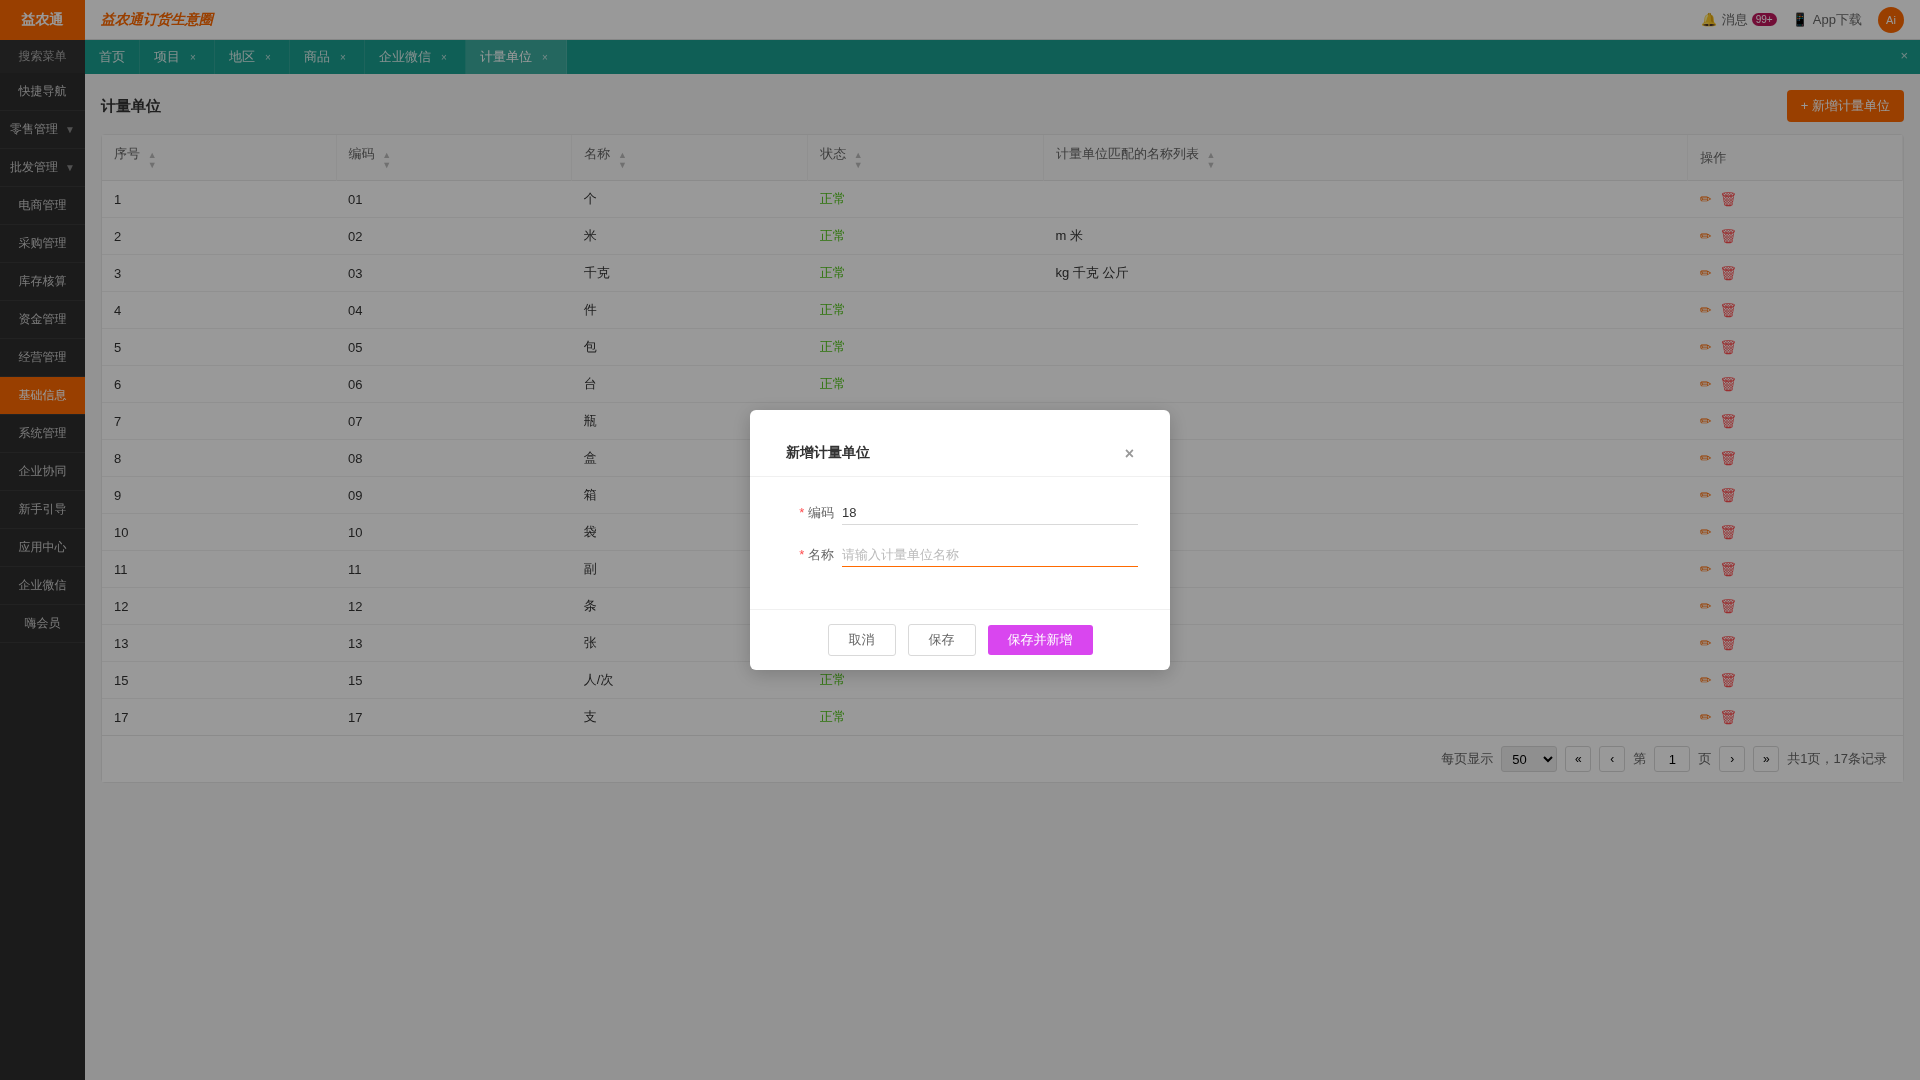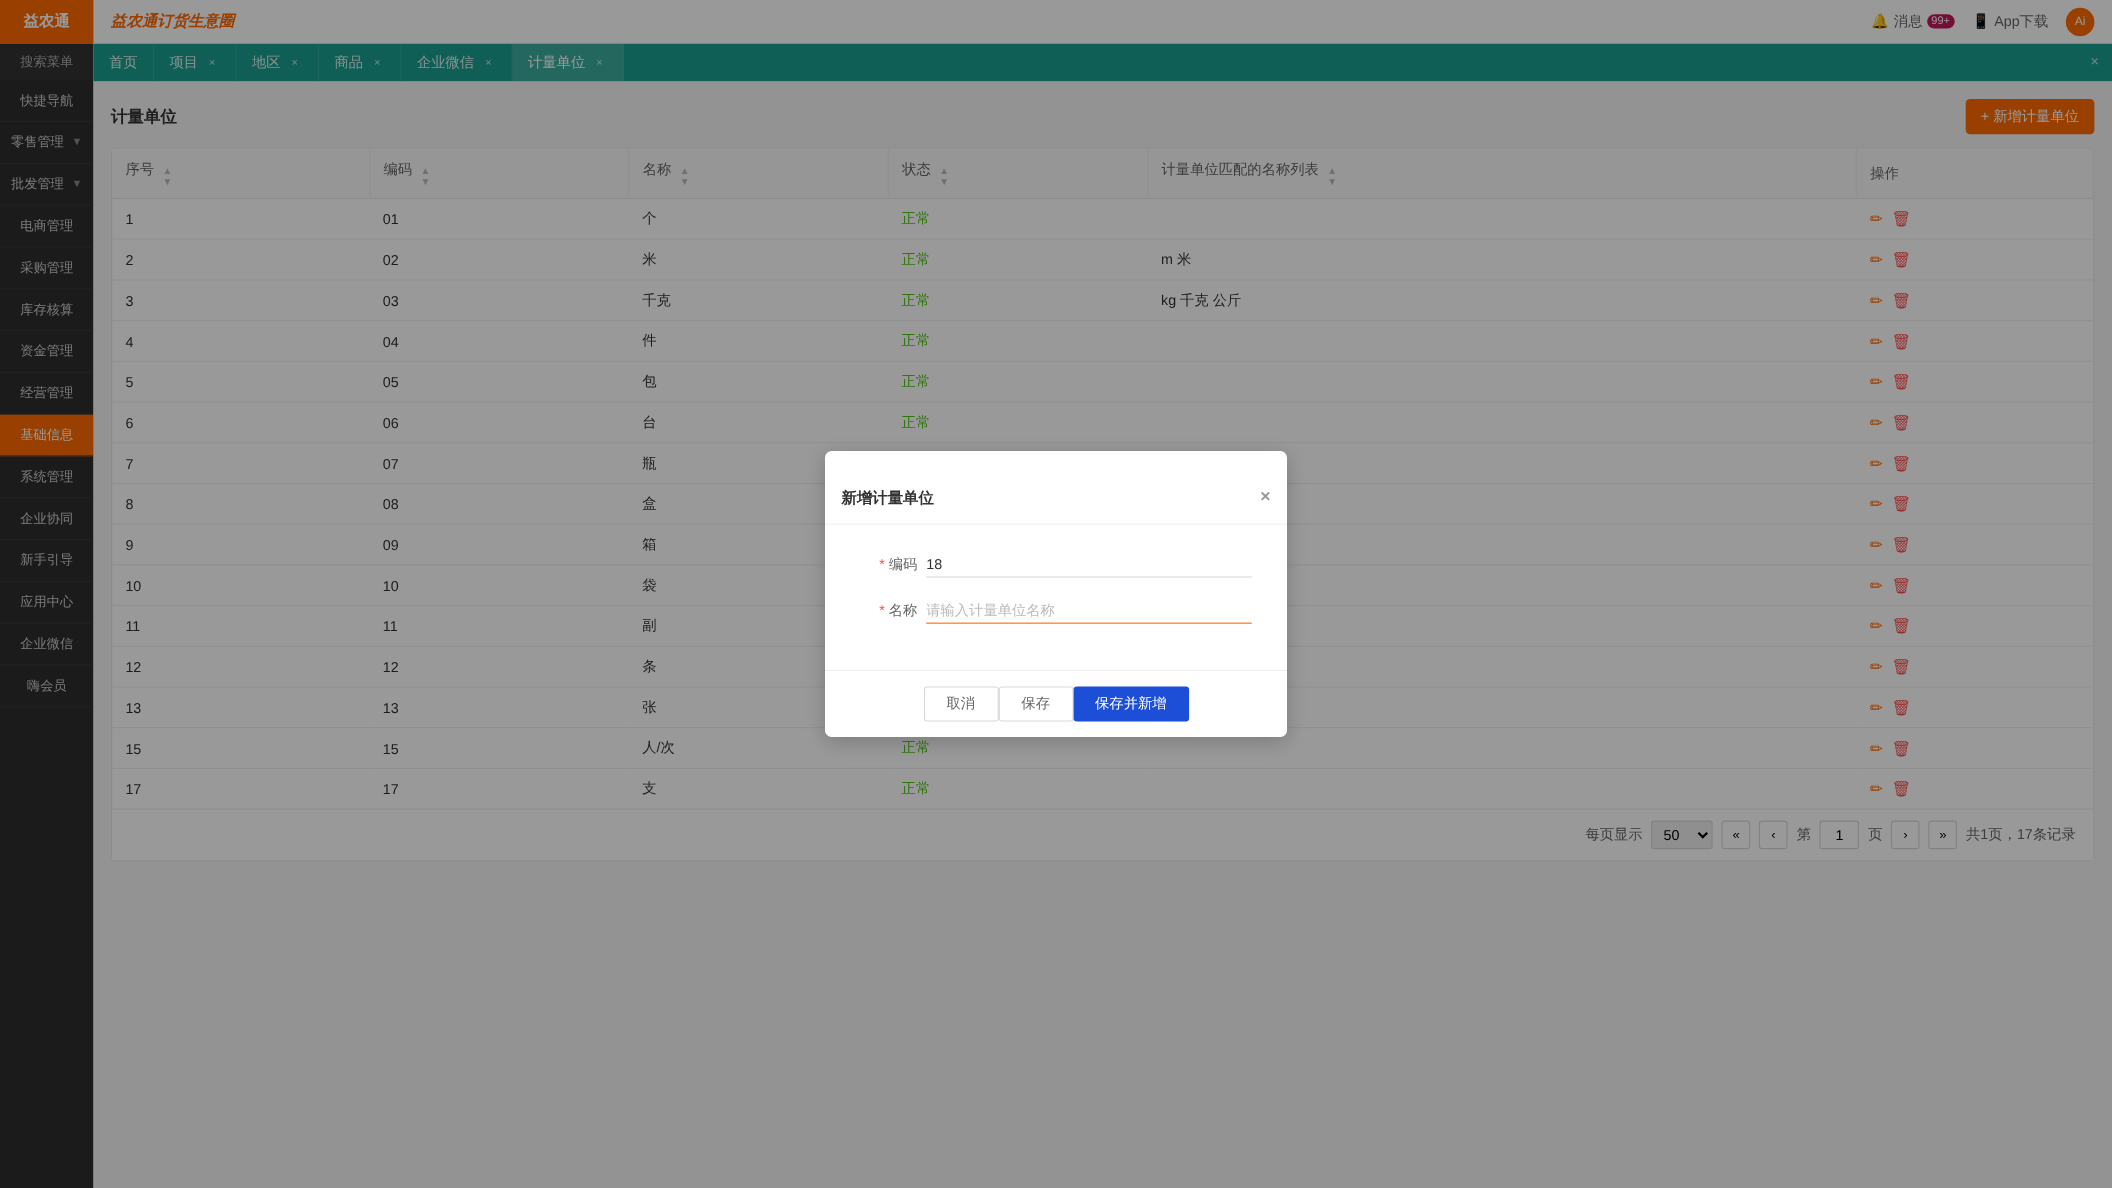--- a/index.html
+++ b/index.html
@@ -207,27 +207,27 @@
 
     
     .modal {
       background: white;
       border-radius: 6px;
       width: 420px;
       box-shadow: 0 4px 20px rgba(0,0,0,0.2);
       overflow: hidden;
     }
     .modal-header {
-      padding: 14px 15px;
+      padding: 14px 36px;
       font-size: 14px;
       font-weight: bold;
       color: #333;
       border-bottom: 1px solid #f0f0f0;
       display: flex;
-      align-items: flex-start;
+      align-items: flex-end;
       justify-content: space-between;
       margin-top: 20px;
     }
     .modal-close {
       color: #999;
       cursor: pointer;
       font-size: 16px;
       line-height: 1;
     }
     .modal-body { padding: 24px 32px; }
@@ -252,22 +252,23 @@
       padding: 4px 0;
       font-size: 13px;
       outline: none;
       color: #333;
     }
     .form-input.focused { border-bottom-color: #ff6a00; }
     .form-input::placeholder { color: #bbb; }
     .modal-footer {
       padding: 14px 18px;
       display: flex;
+      align-items: center;
       justify-content: center;
-      gap: 0;
+      gap: 12px;
       border-top: 1px solid #f0f0f0;
     }
     .btn-cancel {
       padding: 6px 20px;
       border: 1px solid #d9d9d9;
       background: white;
       border-radius: 3px;
       cursor: pointer;
       font-size: 13px;
       color: #666;
@@ -277,21 +278,21 @@
       border: 1px solid #d9d9d9;
       background: white;
       border-radius: 3px;
       cursor: pointer;
       font-size: 13px;
       color: #666;
     }
     .btn-save-new {
       padding: 6px 20px;
       border: none;
-      background: #1d4ed8;
+      background: #d946ef;
       color: white;
       border-radius: 3px;
       cursor: pointer;
       font-size: 13px;
     }
   </style>
 </head>
 <body>
 
 <div class="sidebar">

